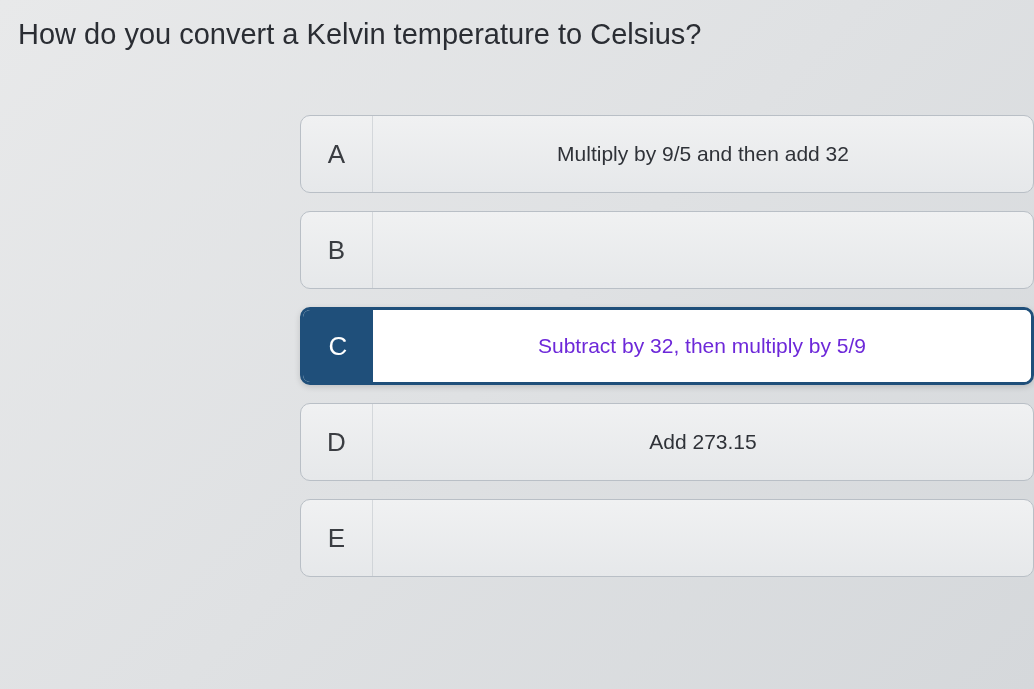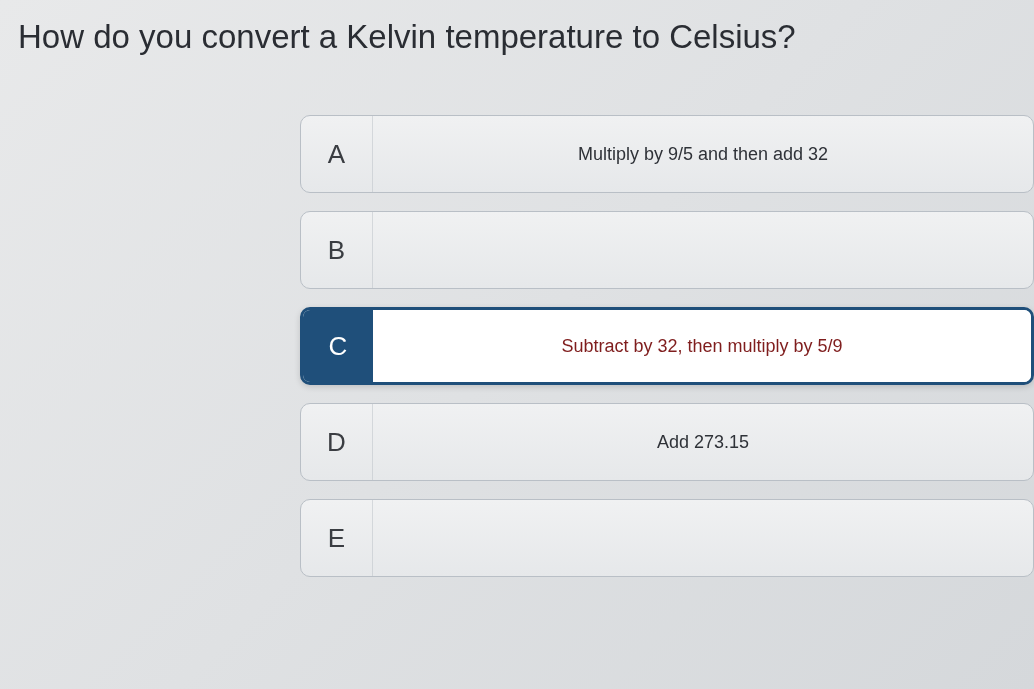--- a/index.html
+++ b/index.html
@@ -12,21 +12,21 @@
       height: 689px;
       background: linear-gradient(135deg, #e8e9ea 0%, #dfe1e3 50%, #d5d8db 100%);
       font-family: -apple-system, BlinkMacSystemFont, "Segoe UI", Helvetica, Arial, sans-serif;
       overflow: hidden;
       position: relative;
     }
     .question {
       position: absolute;
       top: 18px;
       left: 18px;
-      font-size: 33px;
+      font-size: 29px;
       color: #2a2d33;
       font-weight: 400;
     }
     .options {
       position: absolute;
       top: 115px;
       left: 300px;
       right: 0;
       display: flex;
       flex-direction: column;
@@ -50,38 +50,38 @@
       font-size: 26px;
       color: #3a3d42;
       font-weight: 400;
       border-right: 1px solid rgba(185,191,198,0.5);
     }
     .option .text {
       flex: 1;
       display: flex;
       align-items: center;
       justify-content: center;
-      font-size: 18px;
+      font-size: 21px;
       color: #2f3238;
       font-weight: 400;
       padding: 0 20px;
     }
     .option.selected {
       border: 3px solid #1f4f7a;
       background: #ffffff;
       box-shadow: 0 2px 6px rgba(0,0,0,0.15);
     }
     .option.selected .letter {
       background: #1f4f7a;
       color: #ffffff;
       border-right: none;
       width: 70px;
     }
     .option.selected .text {
-      color: #7f1d1d;
+      color: #6d28d9;
       background: #ffffff;
     }
   </style>
 </head>
 <body>
 
 <div class="question">How do you convert a Kelvin temperature to Celsius?</div>
 
 <div class="options">
   <div class="option">

